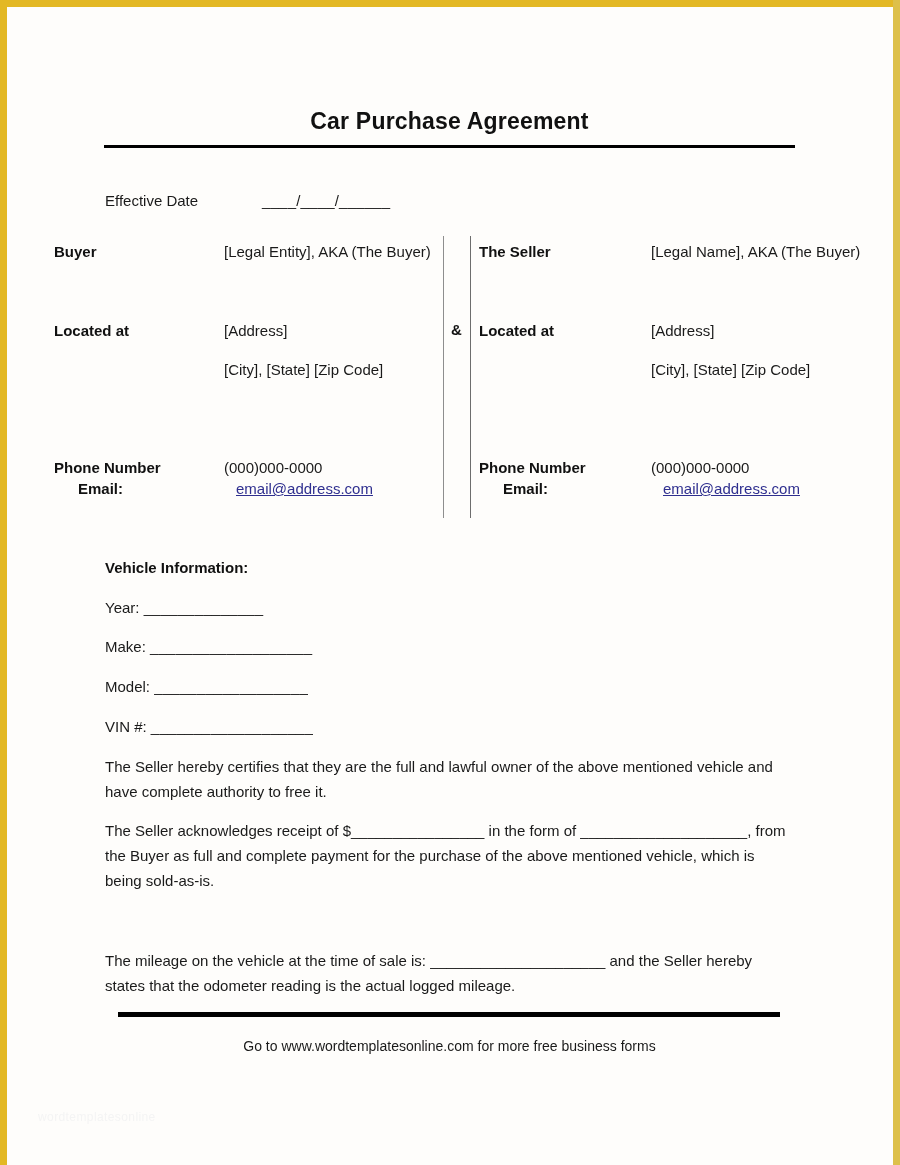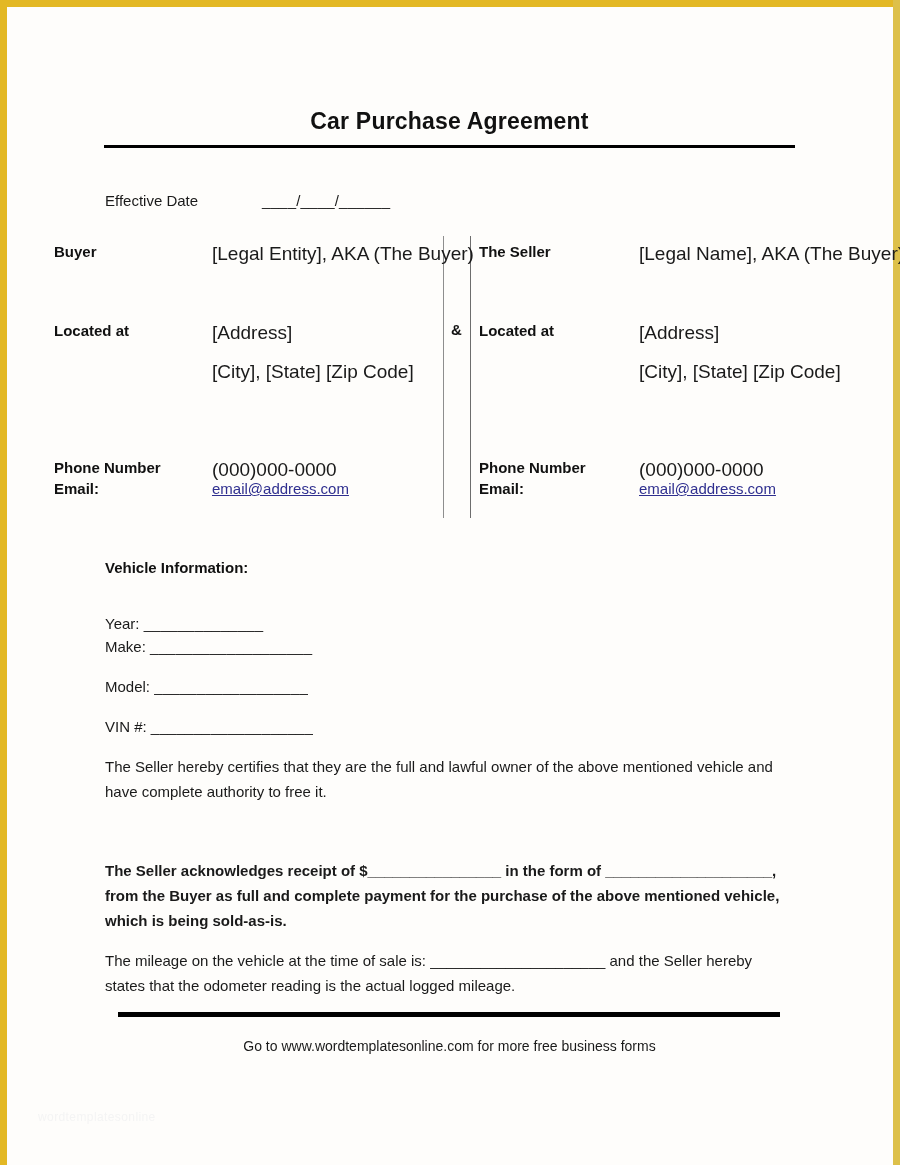--- a/index.html
+++ b/index.html
@@ -102,78 +102,79 @@
 
   .lbl {
     position: absolute;
     font-size: 15px;
     font-weight: bold;
     color: #111111;
     white-space: nowrap;
   }
   .val {
     position: absolute;
-    font-size: 19px;
-    color: #1a1a1a;
-    white-space: nowrap;
+    font-size: 15px;
+    color: #1a1a1a;
+    white-space: nowrap;
+    margin-left: 12px;
   }
   .mail {
     position: absolute;
     font-size: 15px;
     color: #2f2f8f;
     text-decoration: underline;
     white-space: nowrap;
   }
 
   
   .c1-lbl { left: 54px; }
   .c1-val { left: 212px; }
   
   .c2-lbl { left: 479px; }
   .c2-val { left: 639px; }
 
   .row-party  { top: 243px; }
   .row-loc    { top: 322px; }
   .row-loc2   { top: 361px; }
   .row-phone  { top: 459px; }
-  .row-email  { top: 480px; }
+  .row-email  { top: 480px; margin-left: 24px; }
 
   
   .vi-head {
     position: absolute;
     left: 105px; top: 559px;
     font-size: 15px;
     font-weight: bold;
     color: #111111;
   }
   .vi-row {
     position: absolute;
     left: 105px;
     font-size: 15px;
     color: #1a1a1a;
     white-space: nowrap;
   }
-  .vi-1 { top: 599px; margin-top: 16px; }
+  .vi-1 { top: 599px; }
   .vi-2 { top: 638px; }
   .vi-3 { top: 678px; }
   .vi-4 { top: 718px; }
   .blank { letter-spacing: .2px; }
 
   
   .para {
     position: absolute;
     left: 105px;
     width: 690px;
     font-size: 15px;
     line-height: 25px;
     color: #1a1a1a;
     text-align: left;
   }
   .p1 { top: 754px; width: 670px; }
-  .p2 { top: 858px; width: 690px; font-weight: bold; }
+  .p2 { top: 818px; width: 690px; }
   .p3 { top: 948px; width: 680px; }
 
   
   .foot-rule {
     position: absolute;
     left: 118px; top: 1012px;
     width: 662px;
     height: 5px;
     background: #000000;
   }

